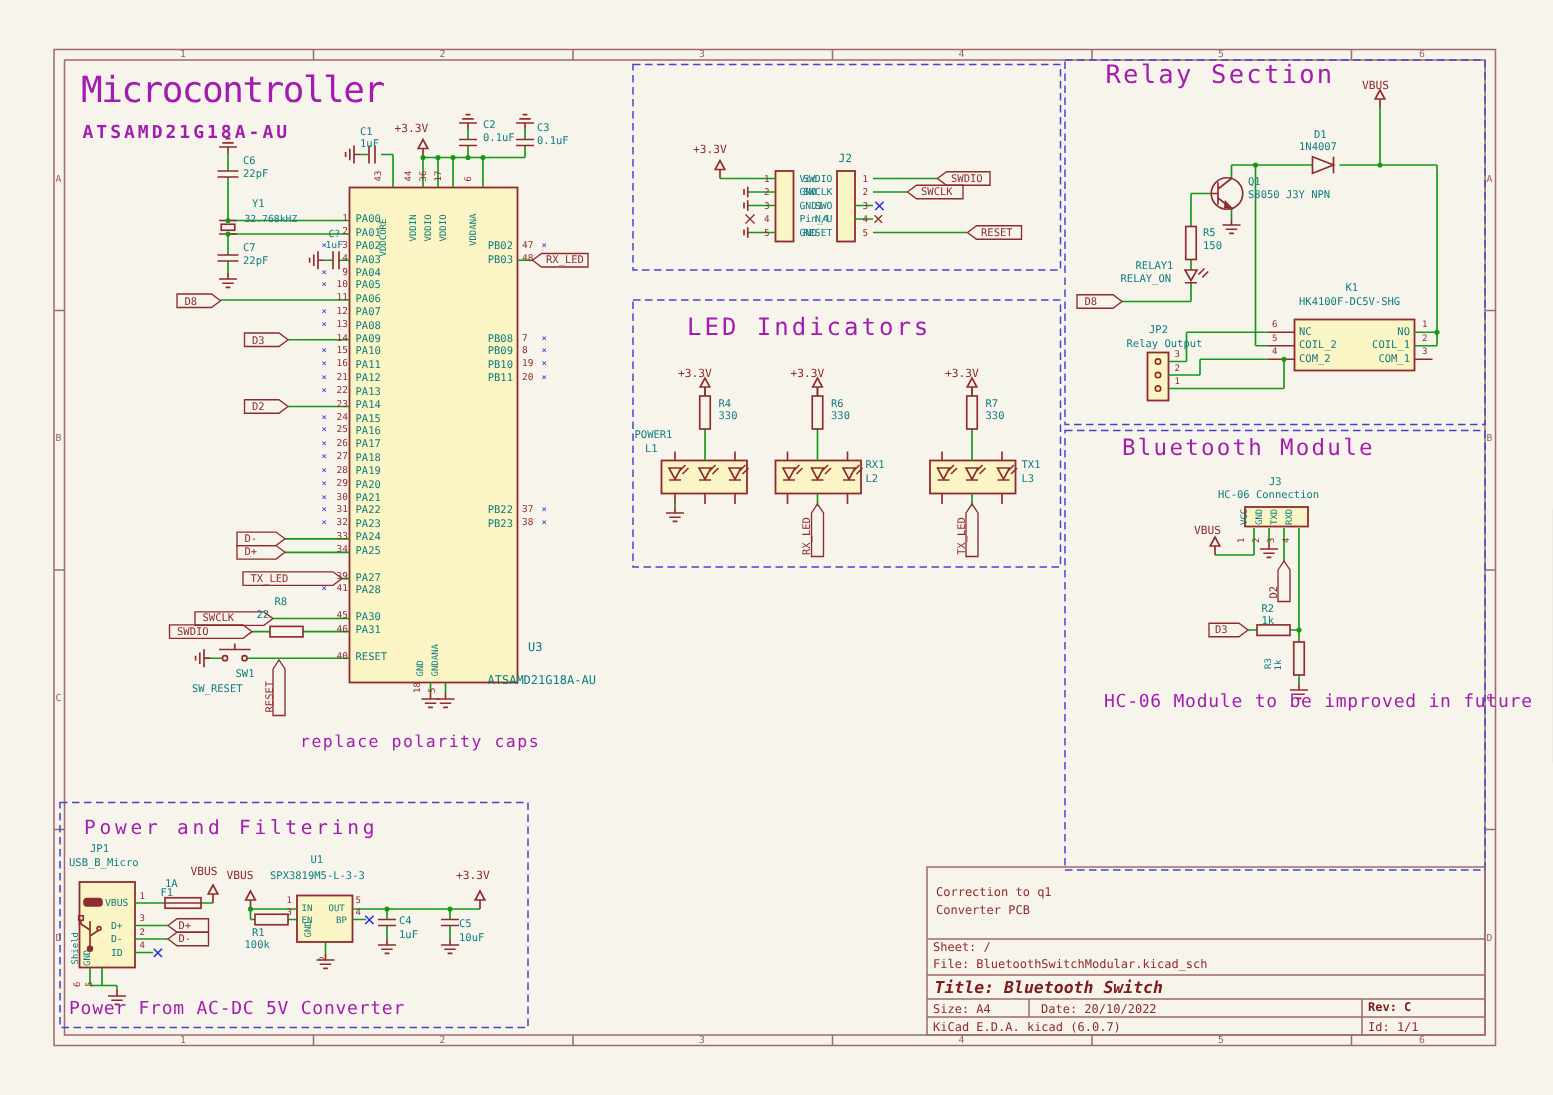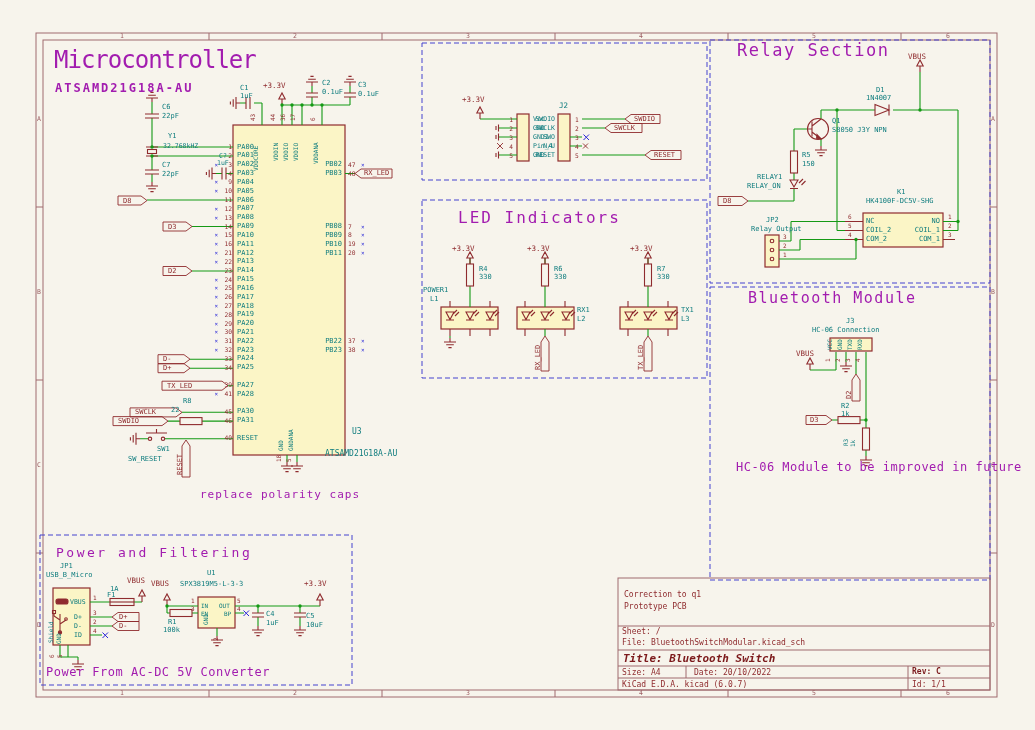--- a/index.html
+++ b/index.html
@@ -6,21 +6,21 @@
   #sheet{position:relative;width:1035px;height:730px;background:#f7f4ec;overflow:hidden;
          font-family:"DejaVu Sans Mono",monospace;}
   svg{position:absolute;left:0;top:0;}
   .tx{position:absolute;white-space:nowrap;line-height:1;font-family:"DejaVu Sans Mono",monospace;}
   .s6{font-size:6px}.s65{font-size:6.5px}.s7{font-size:7px}.s75{font-size:7.5px}
   .s8{font-size:8px}.s10{font-size:12px}.s11{font-size:11px}
   .tl{color:#0e7c7e}.rd{color:#8f2b2e}.bl{color:#a21caf}.dk{color:#7c1a1c}.fr{color:#9c5f63}
   .b{font-weight:bold}.i{font-style:italic}.ctr{text-align:center}
   .vt{transform:rotate(-90deg);transform-origin:left bottom}
   .rows{position:absolute}
-  .row{display:flex;height:8.84px;align-items:center;font-size:7px}
+  .row{display:flex;height:8.84px;align-items:flex-start;font-size:7px}
   .row .nc{width:9px;color:#2a28d8;font-size:6px;text-align:right}
   .row .num{width:14px;text-align:right;color:#8f2b2e;font-size:6.3px}
   .row .nm{padding-left:5px;color:#0e7c7e}
   .row .nmr{width:30px;text-align:right;color:#0e7c7e}
   .row .numl{width:13px;text-align:left;padding-left:6px;color:#8f2b2e;font-size:6.3px}
   .row .ncl{width:9px;color:#2a28d8;font-size:6px;text-align:left}
   .prow{display:flex;height:9px;align-items:center;font-size:6.5px}
   .c1n{width:12px;text-align:right;color:#8f2b2e;font-size:6.2px}
   .c1nm{margin-left:20px;color:#0e7c7e}
   .c2nm{width:58px;text-align:right;color:#0e7c7e}
@@ -786,21 +786,21 @@
 <div class="tx tl s7" style="left:168px;top:619px">R1</div>
 <div class="tx tl s7" style="left:163px;top:627px">100k</div>
 <div class="tx tl s7" style="left:266px;top:611px">C4</div>
 <div class="tx tl s7" style="left:266px;top:620px">1uF</div>
 <div class="tx tl s7" style="left:306px;top:613px">C5</div>
 <div class="tx tl s7" style="left:306px;top:622px">10uF</div>
 <div class="tx rd s75" style="left:304px;top:580px">+3.3V</div>
 <div class="tx bl s10" style="left:46px;top:666px;letter-spacing:0.5px">Power From AC-DC 5V Converter</div>
 
 <div class="tx rd s8" style="left:624px;top:591px">Correction to q1</div>
-<div class="tx rd s8" style="left:624px;top:603px">Prototype PCB</div>
+<div class="tx rd s8" style="left:624px;top:603px">Converter PCB</div>
 <div class="tx rd s8" style="left:622px;top:628px">Sheet: /</div>
 <div class="tx rd s8" style="left:622px;top:639px">File: BluetoothSwitchModular.kicad_sch</div>
 <div class="tx dk b i s11" style="left:623px;top:653px">Title: Bluetooth Switch</div>
 <div class="tx rd s8" style="left:622px;top:668.5px">Size: A4</div>
 <div class="tx rd s8" style="left:694px;top:668.5px">Date: 20/10/2022</div>
 <div class="tx dk b s8" style="left:912px;top:668px">Rev: C</div>
 <div class="tx rd s8" style="left:622px;top:680.5px">KiCad E.D.A.  kicad (6.0.7)</div>
 <div class="tx rd s8" style="left:912px;top:680.5px">Id: 1/1</div>
 
 </div>

